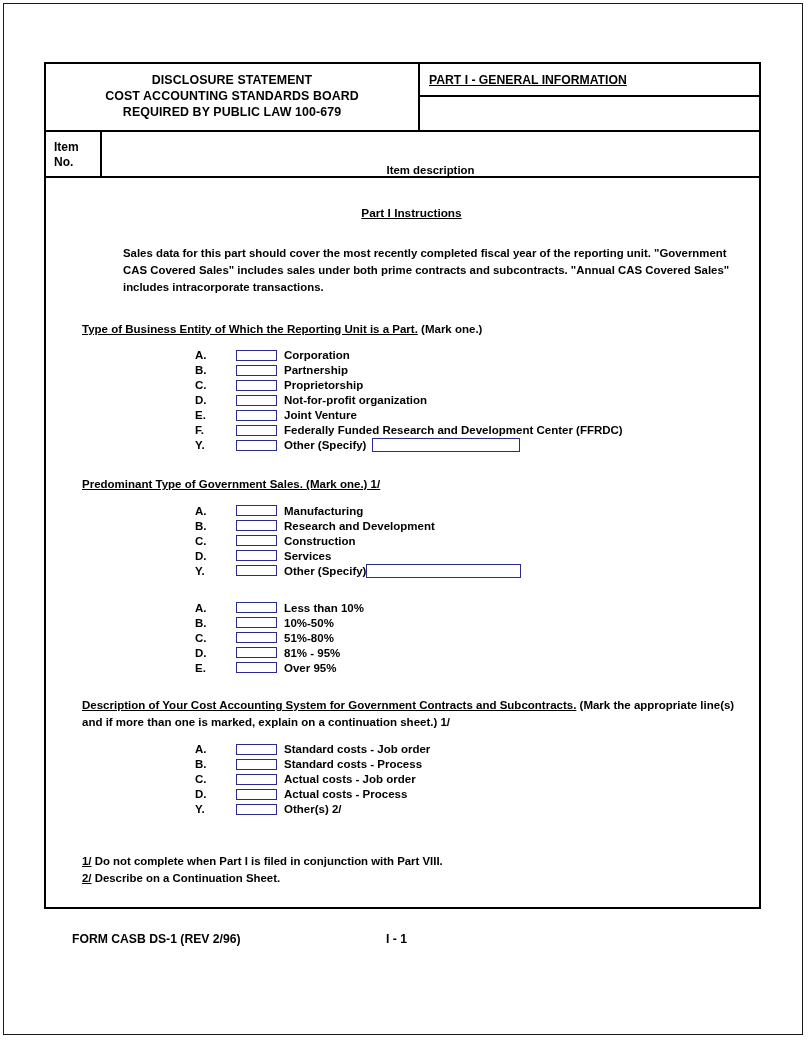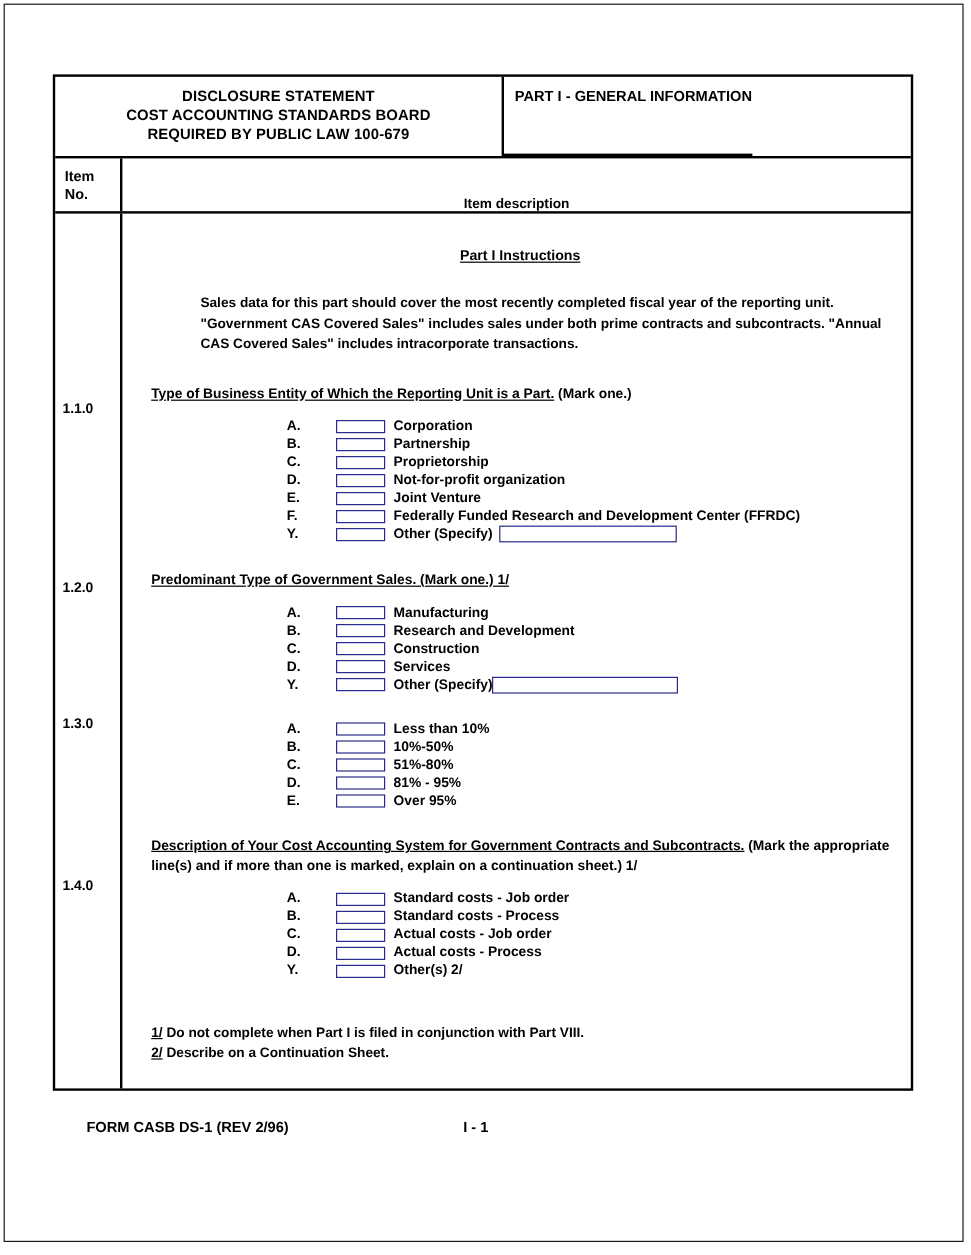--- a/index.html
+++ b/index.html
@@ -54,20 +54,22 @@
     font-size: 12.4px;
     font-weight: bold;
     letter-spacing: 0.1px;
     line-height: 1.28;
     white-space: nowrap;
   }
   .hdr-right {
     flex: 1;
     box-sizing: border-box;
     display: flex;
+    flex-direction: column;
+    text-decoration: underline;
   }
   .hdr-part {
     box-sizing: border-box;
     border-bottom: 2px solid #000;
     padding: 9px 0 8px 9px;
     font-size: 12.2px;
     font-weight: bold;
     white-space: nowrap;
   }
   .hdr-name {
@@ -121,21 +123,21 @@
   .body-left {
     width: 56px;
     box-sizing: border-box;
     border-right: 2px solid #000;
     position: relative;
   }
   .body-right {
     flex: 1;
     box-sizing: border-box;
     position: relative;
-    padding: 0 8px 0 14px;
+    padding: 0 8px 0 26px;
   }
 
   .item-no {
     position: absolute;
     left: 6px;
     font-size: 11.6px;
     font-weight: bold;
     white-space: nowrap;
   }
 
@@ -251,26 +253,20 @@
 
     <div class="colhdr-row">
       <div class="col-item-no">
         <div>Item</div>
         <div>No.</div>
       </div>
       <div class="col-desc">Item description</div>
     </div>
 
     <div class="body-row">
-      <div class="body-left">
-        <div class="item-no" style="top:156px;">1.1.0</div>
-        <div class="item-no" style="top:305px;">1.2.0</div>
-        <div class="item-no" style="top:419px;">1.3.0</div>
-        <div class="item-no" style="top:554px;">1.4.0</div>
-      </div>
 
       <div class="body-right">
 
         <div class="instr-title">Part I Instructions</div>
         <div class="instr-body">Sales data for this part should cover the most recently completed fiscal year of the reporting unit.  "Government CAS Covered Sales" includes sales under both prime contracts and subcontracts.  "Annual CAS Covered Sales" includes intracorporate transactions.</div>
 
         <div class="q-block" style="margin-top:24px;">
           <div class="q-title">
             <span class="u">Type of Business Entity of Which the Reporting Unit is a Part.</span>
             <span>(Mark one.)</span>

